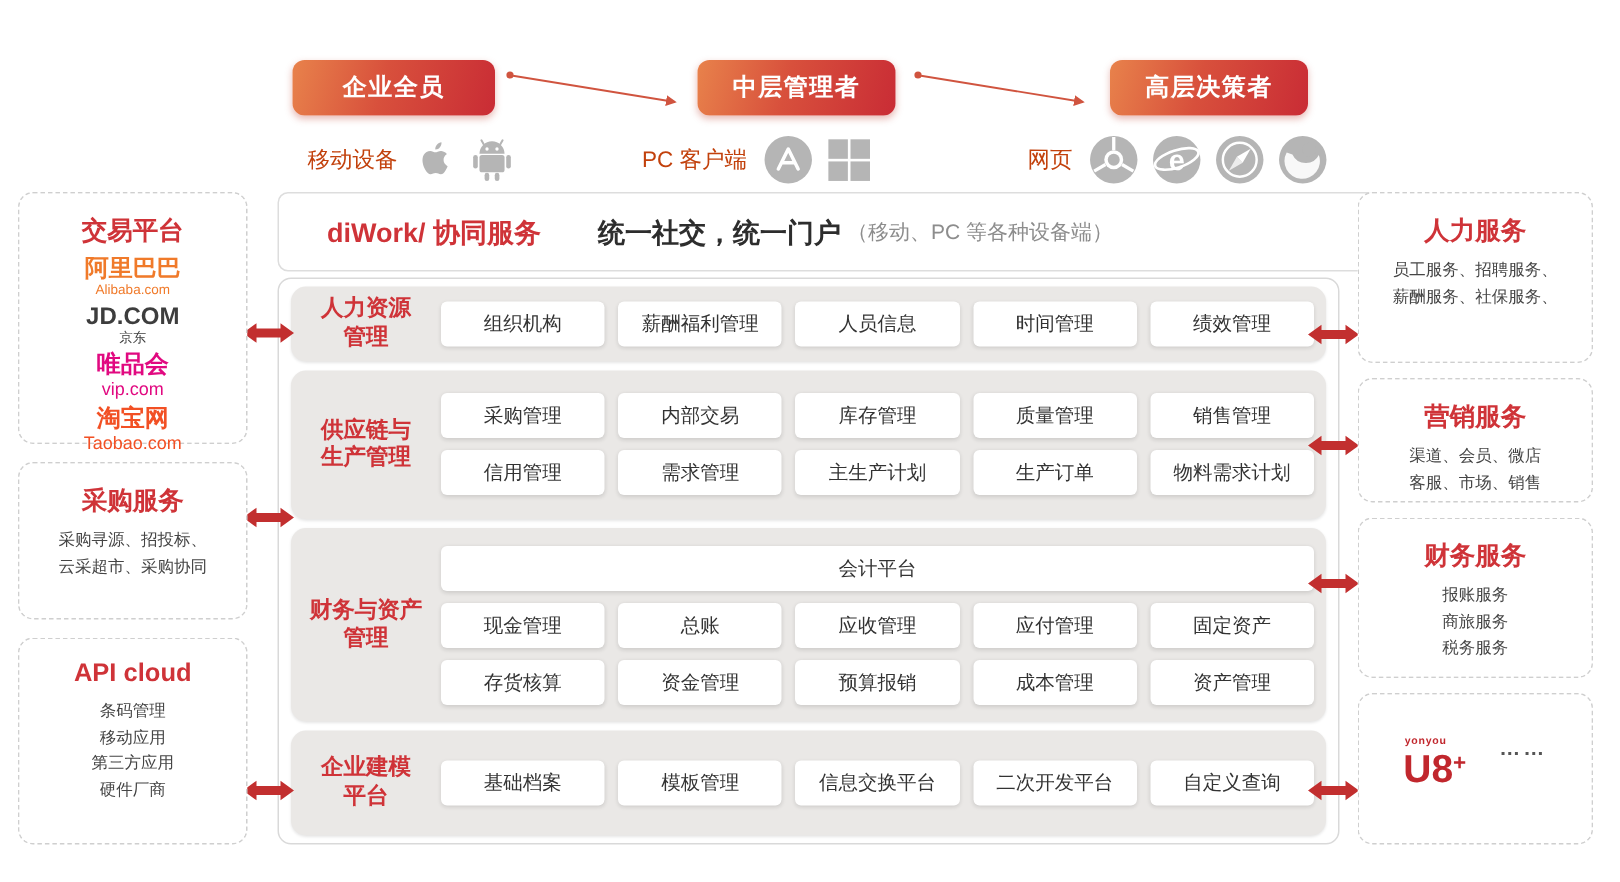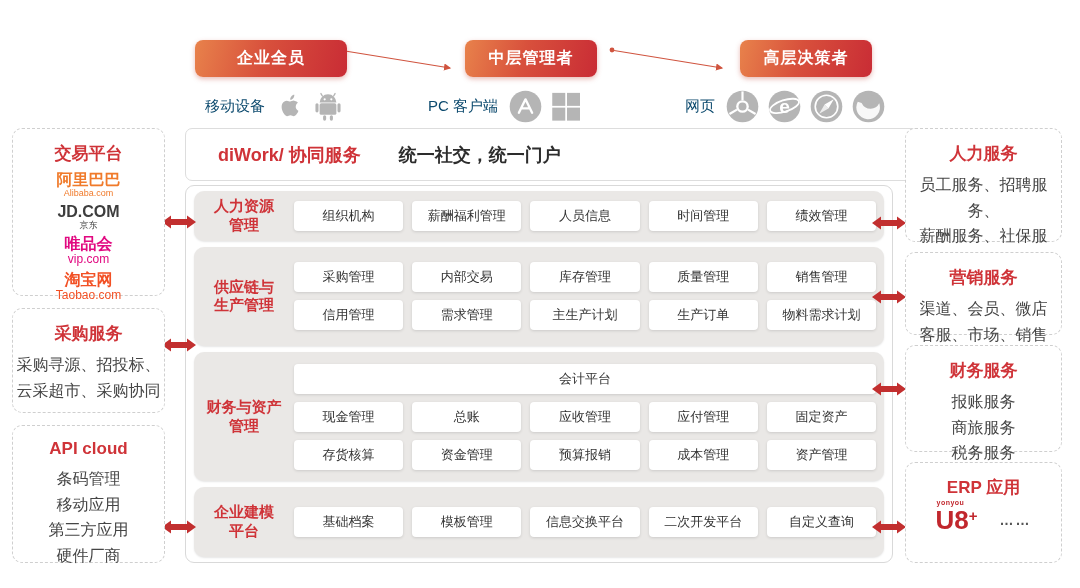--- a/index.html
+++ b/index.html
@@ -4,24 +4,24 @@
 <style>
   html,body{margin:0;padding:0;background:#fff;}
   body{font-family:"Liberation Sans","DejaVu Sans",sans-serif;}
   .stage{position:relative;width:1080px;height:588px;background:#fff;overflow:hidden;}
 
   
   .role-btn{position:absolute;top:40px;height:37px;border-radius:8px;
     background:linear-gradient(105deg,#e8824b 0%,#d8503c 45%,#c92c35 100%);
     color:#fff;font-weight:bold;font-size:16px;display:flex;align-items:center;justify-content:center;
     box-shadow:0 2px 5px rgba(190,60,45,.35);letter-spacing:1px;}
-  .role-0{left:195px;width:152px}.role-1{left:465px;width:132px}.role-2{left:740px;width:132px}
-
-  
-  .dev-group{position:absolute;top:87px;height:38px;display:flex;align-items:center;gap:9px;color:#0c4a6e;font-size:15px;}
+  .role-0{left:195px;width:135px}.role-1{left:465px;width:132px}.role-2{left:740px;width:132px}
+
+  
+  .dev-group{position:absolute;top:87px;height:38px;display:flex;align-items:center;gap:9px;color:#c2410c;font-size:15px;}
   .dev-0{left:205px}.dev-1{left:428px}.dev-2{left:685px}
   .dev-label{margin-right:2px;white-space:nowrap;}
   .dev-icon{display:inline-flex;align-items:center;}
 
   
   .overlay{position:absolute;left:0;top:0;width:1080px;height:588px;pointer-events:none;}
 
   
   .diwork{position:absolute;left:185px;top:128px;width:751px;height:53px;background:#fff;
     border:1px solid #ddd;border-radius:7px;box-sizing:border-box;display:flex;align-items:center;padding-left:32px;}
@@ -37,35 +37,35 @@
   .mrow-label{width:100px;flex:none;text-align:center;color:#cf3338;font-weight:bold;font-size:15px;line-height:1.25;}
   .chipcol{flex:1;display:flex;flex-direction:column;gap:8px;margin-right:8px;}
   .chiprow{display:flex;gap:9px;justify-content:flex-end;}
   .chip{flex:1;background:#fff;border-radius:4px;height:30px;line-height:30px;text-align:center;
     font-size:13px;color:#333;box-shadow:0 1px 3px rgba(0,0,0,.13);white-space:nowrap;overflow:hidden;}
 
   
   .sbox{position:absolute;background:#fff;border:1.5px dashed #cfcfcf;border-radius:10px;box-sizing:border-box;
     text-align:center;}
   .sbox-title{color:#cf3338;font-weight:bold;font-size:17px;margin:13px 0 7px;}
-  .sbox-lines{font-size:16px;color:#454545;line-height:1.6;}
+  .sbox-lines{font-size:11px;color:#454545;line-height:1.6;}
   .lbox-0{left:12px;top:128px;width:153px;height:168px}
   .lbox-1{left:12px;top:308px;width:153px;height:105px}
   .lbox-2{left:12px;top:425px;width:153px;height:138px}
   .rbox-0{left:905px;top:128px;width:157px;height:114px}
   .rbox-1{left:905px;top:252px;width:157px;height:83px}
   .rbox-2{left:905px;top:345px;width:157px;height:107px}
   .rbox-3{left:905px;top:462px;width:157px;height:101px}
 
   .logo-item{margin:2px 0 6px;line-height:1.05;}
   .logo-main{font-weight:bold;font-size:16px;}
   .logo-sub{font-size:9px;}
 
   .erp-wrap{display:flex;align-items:center;justify-content:center;gap:22px;margin-top:8px;}
-  .u8-logo{position:relative;color:#c1272d;font-weight:bold;font-size:26px;line-height:1;}
+  .u8-logo{position:relative;color:#c1272d;font-weight:bold;font-size:26px;line-height:1;margin-top:28px;}
   .u8-brand{position:absolute;top:-8px;left:1px;font-size:7px;font-weight:bold;color:#c1272d;letter-spacing:.5px;}
   .u8-sup{font-size:15px;vertical-align:8px;}
   .erp-dots{color:#555;font-size:14px;font-weight:bold;letter-spacing:2px;}
 
   
   .darrow{position:absolute;width:34px;height:16px;}
   .dl-0{left:162px;top:214px}.dl-1{left:162px;top:337px}.dl-2{left:162px;top:519px}
   .dr-0{left:872px;top:215px}.dr-1{left:872px;top:289px}.dr-2{left:872px;top:381px}.dr-3{left:872px;top:519px}
 </style>
 </head>
@@ -85,20 +85,21 @@
     </g>
     <g>
       <circle cx="612" cy="50" r="2.4" fill="#d0543f"></circle>
       <line x1="614" y1="50.5" x2="722" y2="68" stroke="#d0543f" stroke-width="1.2" marker-end="url(#ah)"></line>
     </g>
   </svg>
 
   <div class="diwork">
     <span class="dw-brand">diWork/ 协同服务</span>
     <span class="dw-title">统一社交，统一门户</span>
+    <span class="dw-sub">（移动、PC 等各种设备端）</span>
   </div>
 
   <div class="main" id="main">
       <div class="mrow mrow-0">
         <div class="mrow-label"><span>人力资源</span><br><span>管理</span></div>
         <div class="chipcol">
           <div class="chiprow">
             <div class="chip">组织机构</div>
             <div class="chip">薪酬福利管理</div>
             <div class="chip">人员信息</div>
@@ -299,19 +300,18 @@
     </div>
     <div class="sbox rbox-1">
       <div class="sbox-title">营销服务</div>
       <div class="sbox-lines"><span>渠道、会员、微店</span><br><span>客服、市场、销售</span></div>
     </div>
     <div class="sbox rbox-2">
       <div class="sbox-title">财务服务</div>
       <div class="sbox-lines"><span>报账服务</span><br><span>商旅服务</span><br><span>税务服务</span></div>
     </div>
     <div class="sbox rbox-3">
-      <div class="sbox-title">ERP 应用</div>
       <div class="erp-wrap">
         <span class="u8-logo"><span class="u8-brand">yonyou</span>U8<span class="u8-sup">+</span></span>
         <span class="erp-dots">……</span>
       </div>
     </div>
   </div>
 
 </body></html>

